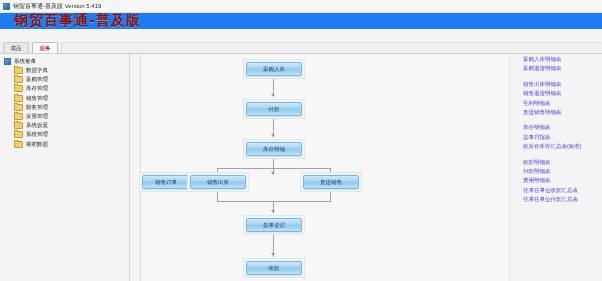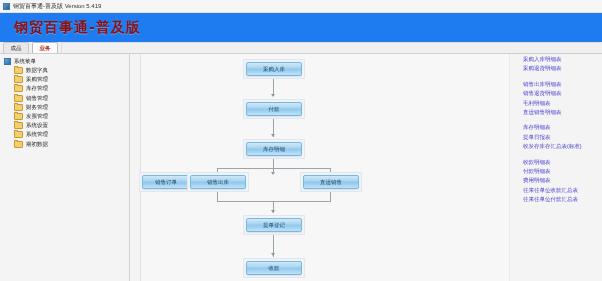--- a/index.html
+++ b/index.html
@@ -40,21 +40,21 @@
   .titlebar .title-text {
     font-size: 6px;
     color: #333;
     white-space: nowrap;
     line-height: 8px;
   }
 
   
   .banner {
     position: absolute; left: 0; top: 13px;
-    width: 602px; height: 29px;
+    width: 602px; height: 16px;
     background: #1e7bf0;
     display: flex; align-items: center;
   }
   .banner .banner-title {
     margin-left: 14px;
     font-family: "DejaVu Serif", "Liberation Serif", serif;
     font-weight: bold;
     font-size: 14px;
     letter-spacing: 1px;
     color: #8c1212;

